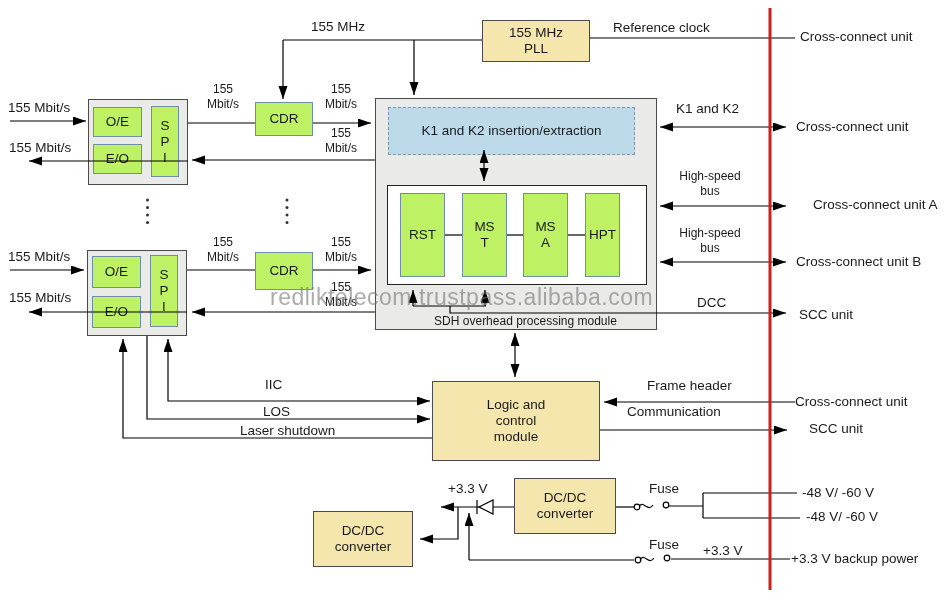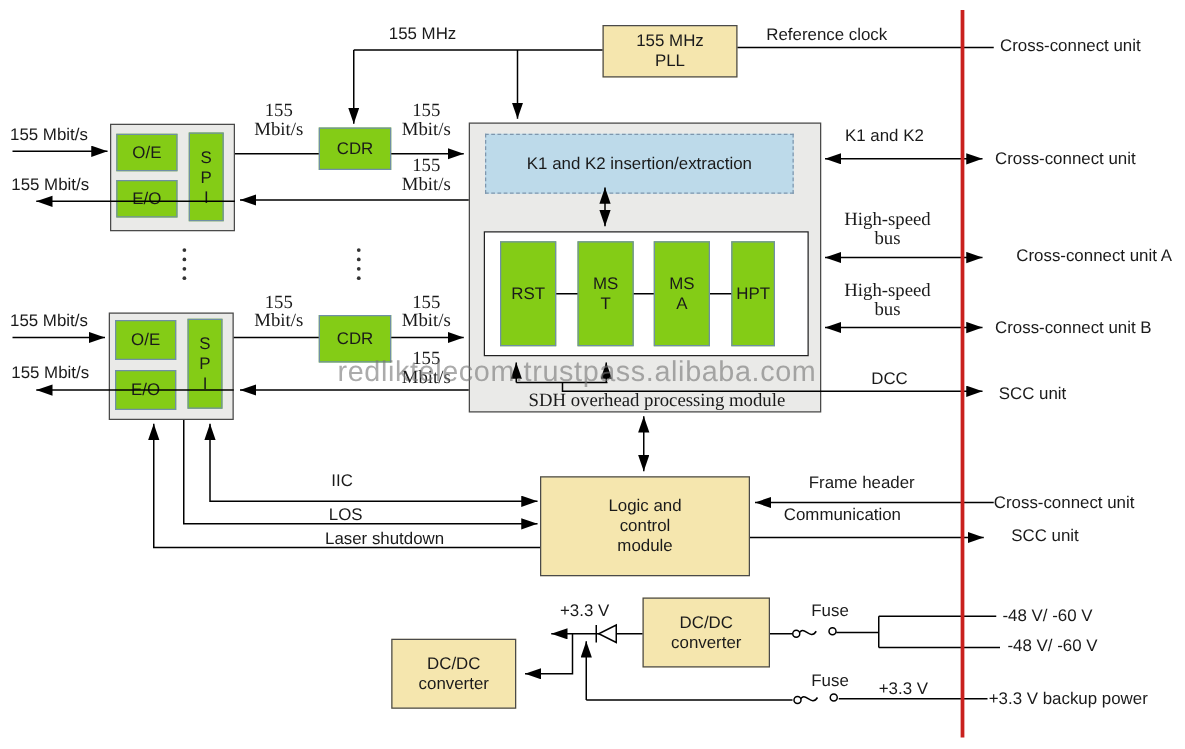--- a/index.html
+++ b/index.html
@@ -2,26 +2,26 @@
 <html><head>
 <meta charset="utf-8">
 <style>
   html,body{margin:0;padding:0;background:#fff;}
   #stage{position:relative;width:948px;height:599px;background:#ffffff;overflow:hidden;
          font-family:"Liberation Sans", sans-serif;color:#1a1a1a;}
   .box{position:absolute;box-sizing:border-box;display:flex;flex-direction:column;
        align-items:center;justify-content:center;text-align:center;
        font-size:13.5px;line-height:16px;}
   .panel{background:#EAEAE8;border:1px solid #4a4a4a;}
-  .blue{background:#84cc16;border:1px solid #6f8fa6;}
+  .blue{background:#bef264;border:1px solid #6f8fa6;}
   .yellow{background:#F5E6AE;border:1px solid #4a4a4a;}
   .white-box{background:#ffffff;border:1.5px solid #222;}
   .dashed{background:#BDDAEA;border:1.5px dashed #7e96ad;}
   .lbl{position:absolute;font-size:13.5px;line-height:15px;white-space:nowrap;}
-  .lbl2{position:absolute;font-size:15px;line-height:15px;text-align:center;white-space:nowrap;font-family:Liberation Serif, serif;}
+  .lbl2{position:absolute;font-size:12px;line-height:15px;text-align:center;white-space:nowrap;}
   #wires{position:absolute;left:0;top:0;z-index:6;pointer-events:none;}
   .boxes{position:absolute;left:0;top:0;z-index:2;}
   #watermark{position:absolute;left:270px;top:284px;z-index:9;font-size:23px;
              letter-spacing:.5px;color:rgba(120,120,120,.62);white-space:nowrap;}
 </style>
 </head>
 <body>
 
 <div id="stage">
 
@@ -130,21 +130,21 @@
     <div class="lbl2" style="left:316px;top:280px;width:50px;">
       <div>155</div>
         <div>Mbit/s</div>
     </div>
 
     <div class="lbl" style="left:311px;top:19px;">155 MHz</div>
     <div class="lbl" style="left:613px;top:20px;">Reference clock</div>
 
     <div class="lbl" style="left:265px;top:377px;">IIC</div>
     <div class="lbl" style="left:263px;top:404px;">LOS</div>
-    <div class="lbl" style="left:240px;top:423px;margin-left:20px;">Laser shutdown</div>
+    <div class="lbl" style="left:240px;top:423px;">Laser shutdown</div>
 
     <div class="lbl" style="left:676px;top:101px;">K1 and K2</div>
     <div class="lbl2" style="left:668px;top:169px;width:84px;">
       <div>High-speed</div>
         <div>bus</div>
     </div>
     <div class="lbl2" style="left:668px;top:226px;width:84px;">
       <div>High-speed</div>
         <div>bus</div>
     </div>

